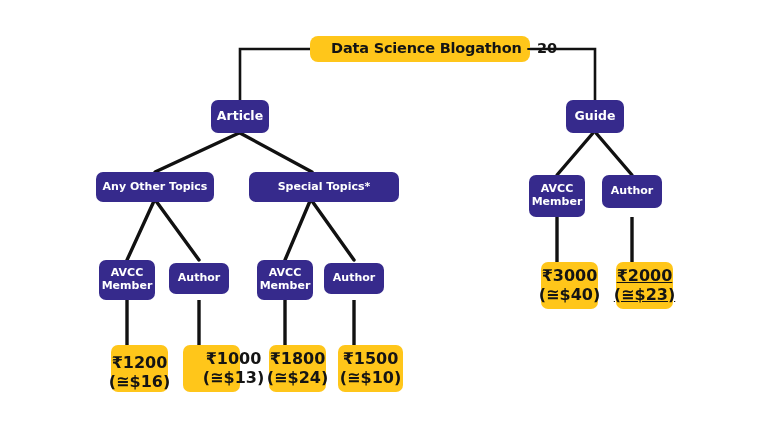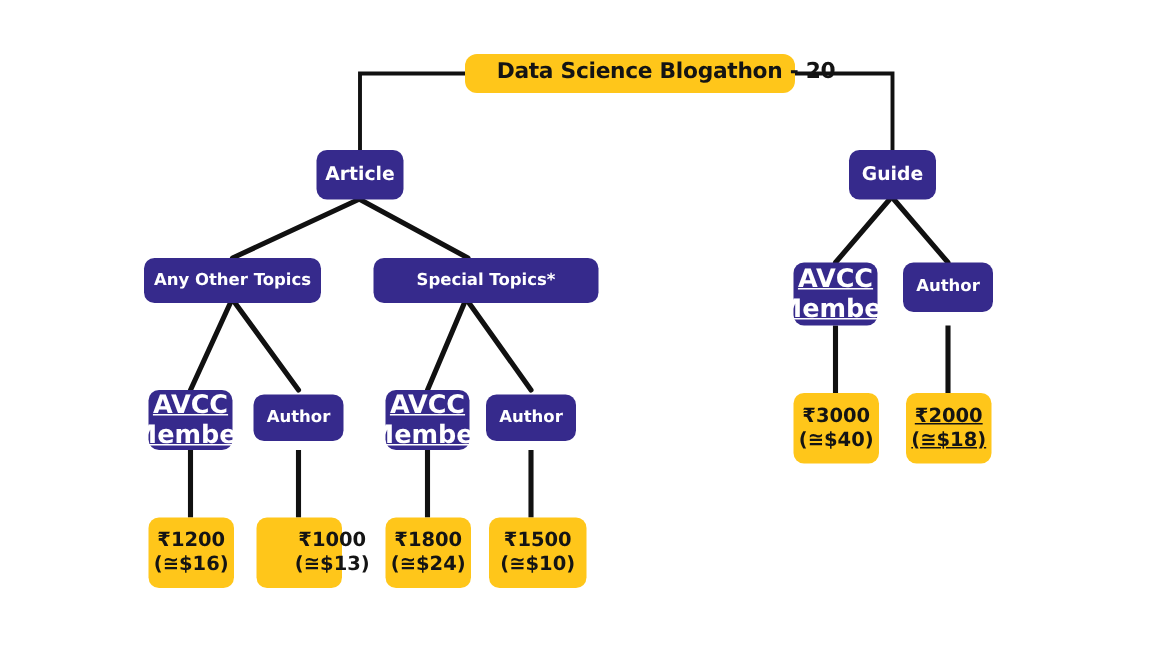--- a/index.html
+++ b/index.html
@@ -48,22 +48,22 @@
     white-space: nowrap;
   }
   .root {
     font-size: 14.5px;
     letter-spacing: -0.2px;
     border-radius: 8px;
     padding-left: 48px;
   }
   .lvl1 { font-size: 12.5px; }
   .lvl2 { font-size: 11px; }
-  .lvl3 { font-size: 17px; text-decoration: underline; }
-  .price { font-size: 13px; }
+  .lvl3 { font-size: 11px; }
+  .price { font-size: 16px; margin-left: 12px; }
 </style>
 </head>
 <body>
 
 <div id="canvas">
 
   <svg id="edges" viewBox="0 0 768 432" xmlns="http://www.w3.org/2000/svg">
     <g stroke="#111111" stroke-width="2.6" fill="none" stroke-linecap="butt">
 
       <path d="M 310 49 L 240 49 L 240 100"></path>
@@ -134,21 +134,21 @@
 
   <div class="node purple lvl3" style="left:257px; top:260px; width:56px; height:40px;">
     <span class="ln">AVCC</span>
     <span class="ln">Member</span>
   </div>
 
   <div class="node purple lvl2" style="left:324px; top:263px; width:60px; height:31px;">
     <span class="ln">Author</span>
   </div>
 
-  <div class="node yellow price" style="left:99px; top:345px; width:57px; height:47px;">
+  <div class="node yellow price" style="left:99px; top:345px; width:57px; height:47px;justify-content:flex-end;">
     <span class="ln">₹1200</span>
     <span class="ln">(≅$16)</span>
   </div>
 
   <div class="node yellow price" style="left:171px; top:345px; width:57px; height:47px;padding-left:44px;">
     <span class="ln">₹1000</span>
     <span class="ln">(≅$13)</span>
   </div>
 
   <div class="node yellow price" style="left:257px; top:345px; width:57px; height:47px;justify-content:center;">
@@ -161,16 +161,16 @@
     <span class="ln">(≅$10)</span>
   </div>
 
   <div class="node yellow price" style="left:529px; top:262px; width:57px; height:47px;">
     <span class="ln">₹3000</span>
     <span class="ln">(≅$40)</span>
   </div>
 
   <div class="node yellow price" style="left:604px; top:262px; width:57px; height:47px;text-decoration:underline;">
     <span class="ln">₹2000</span>
-    <span class="ln">(≅$18)</span>
+    <span class="ln">(≅$23)</span>
   </div>
 
 </div>
 
 </body></html>

